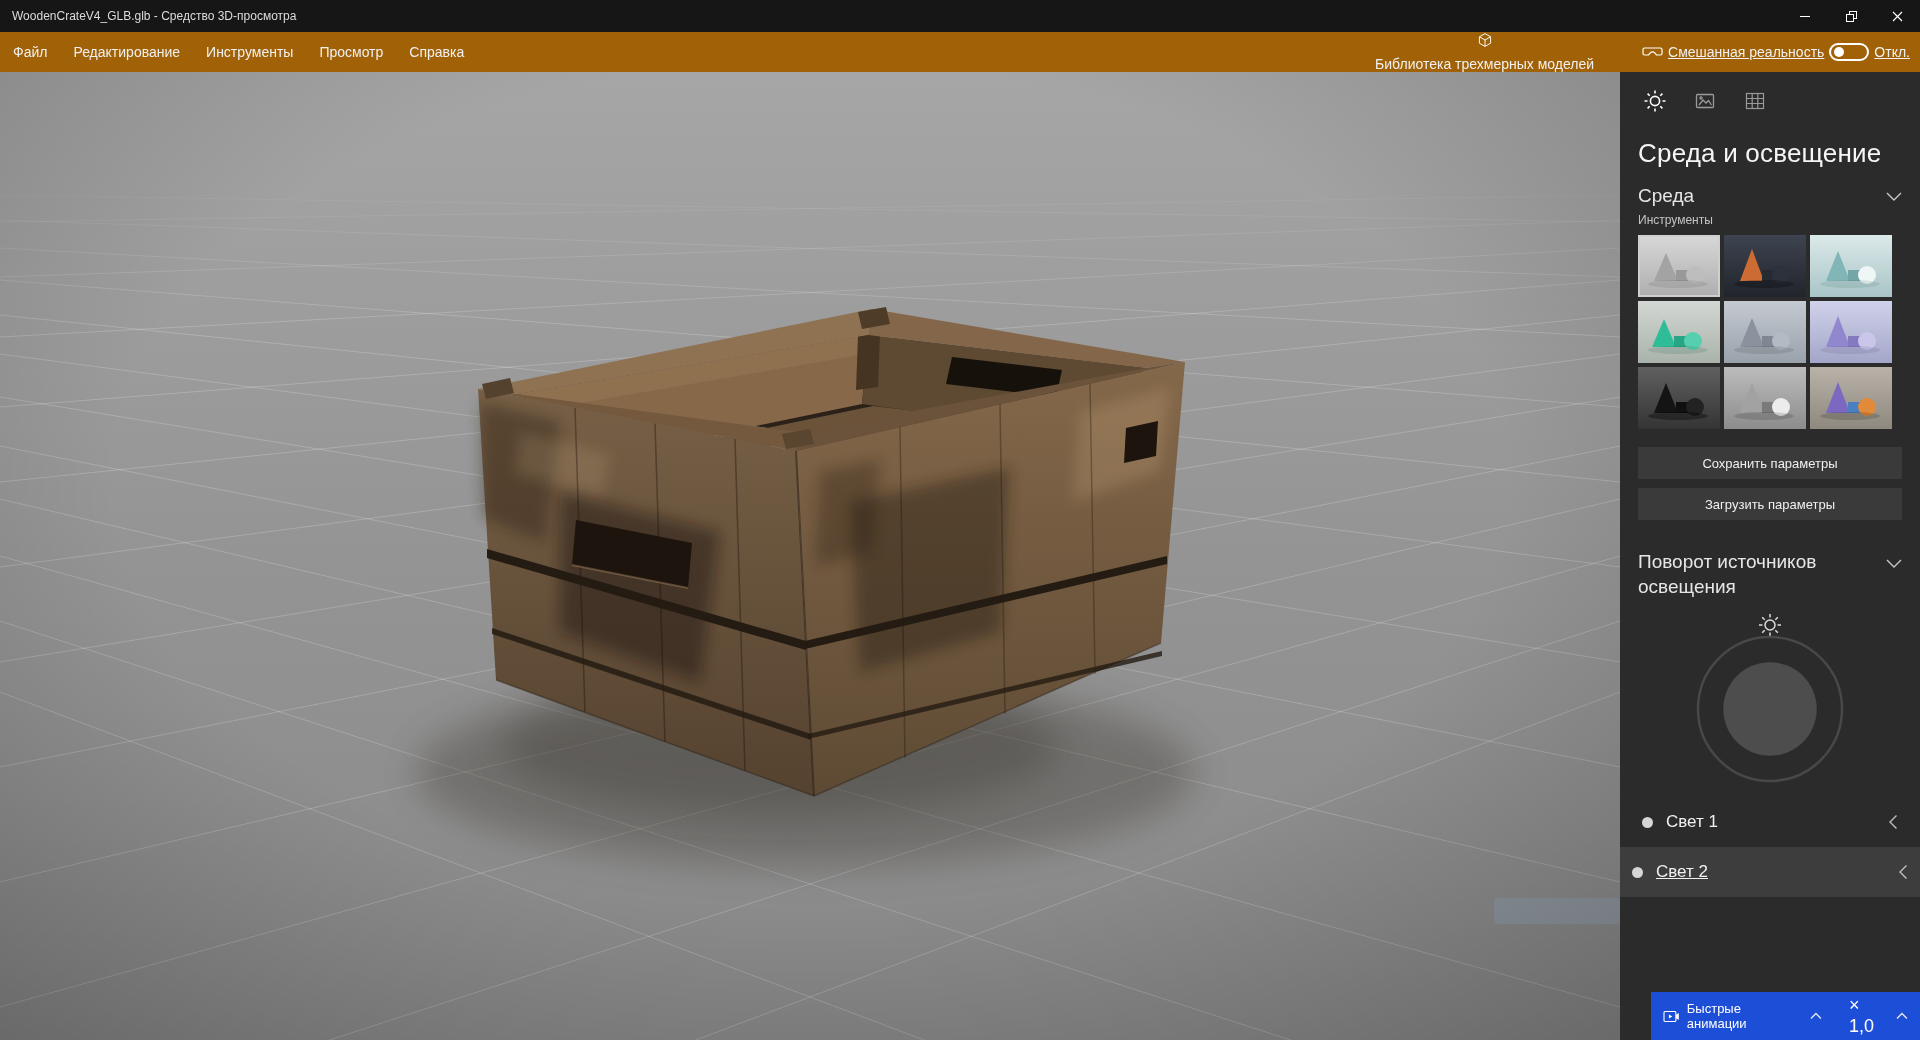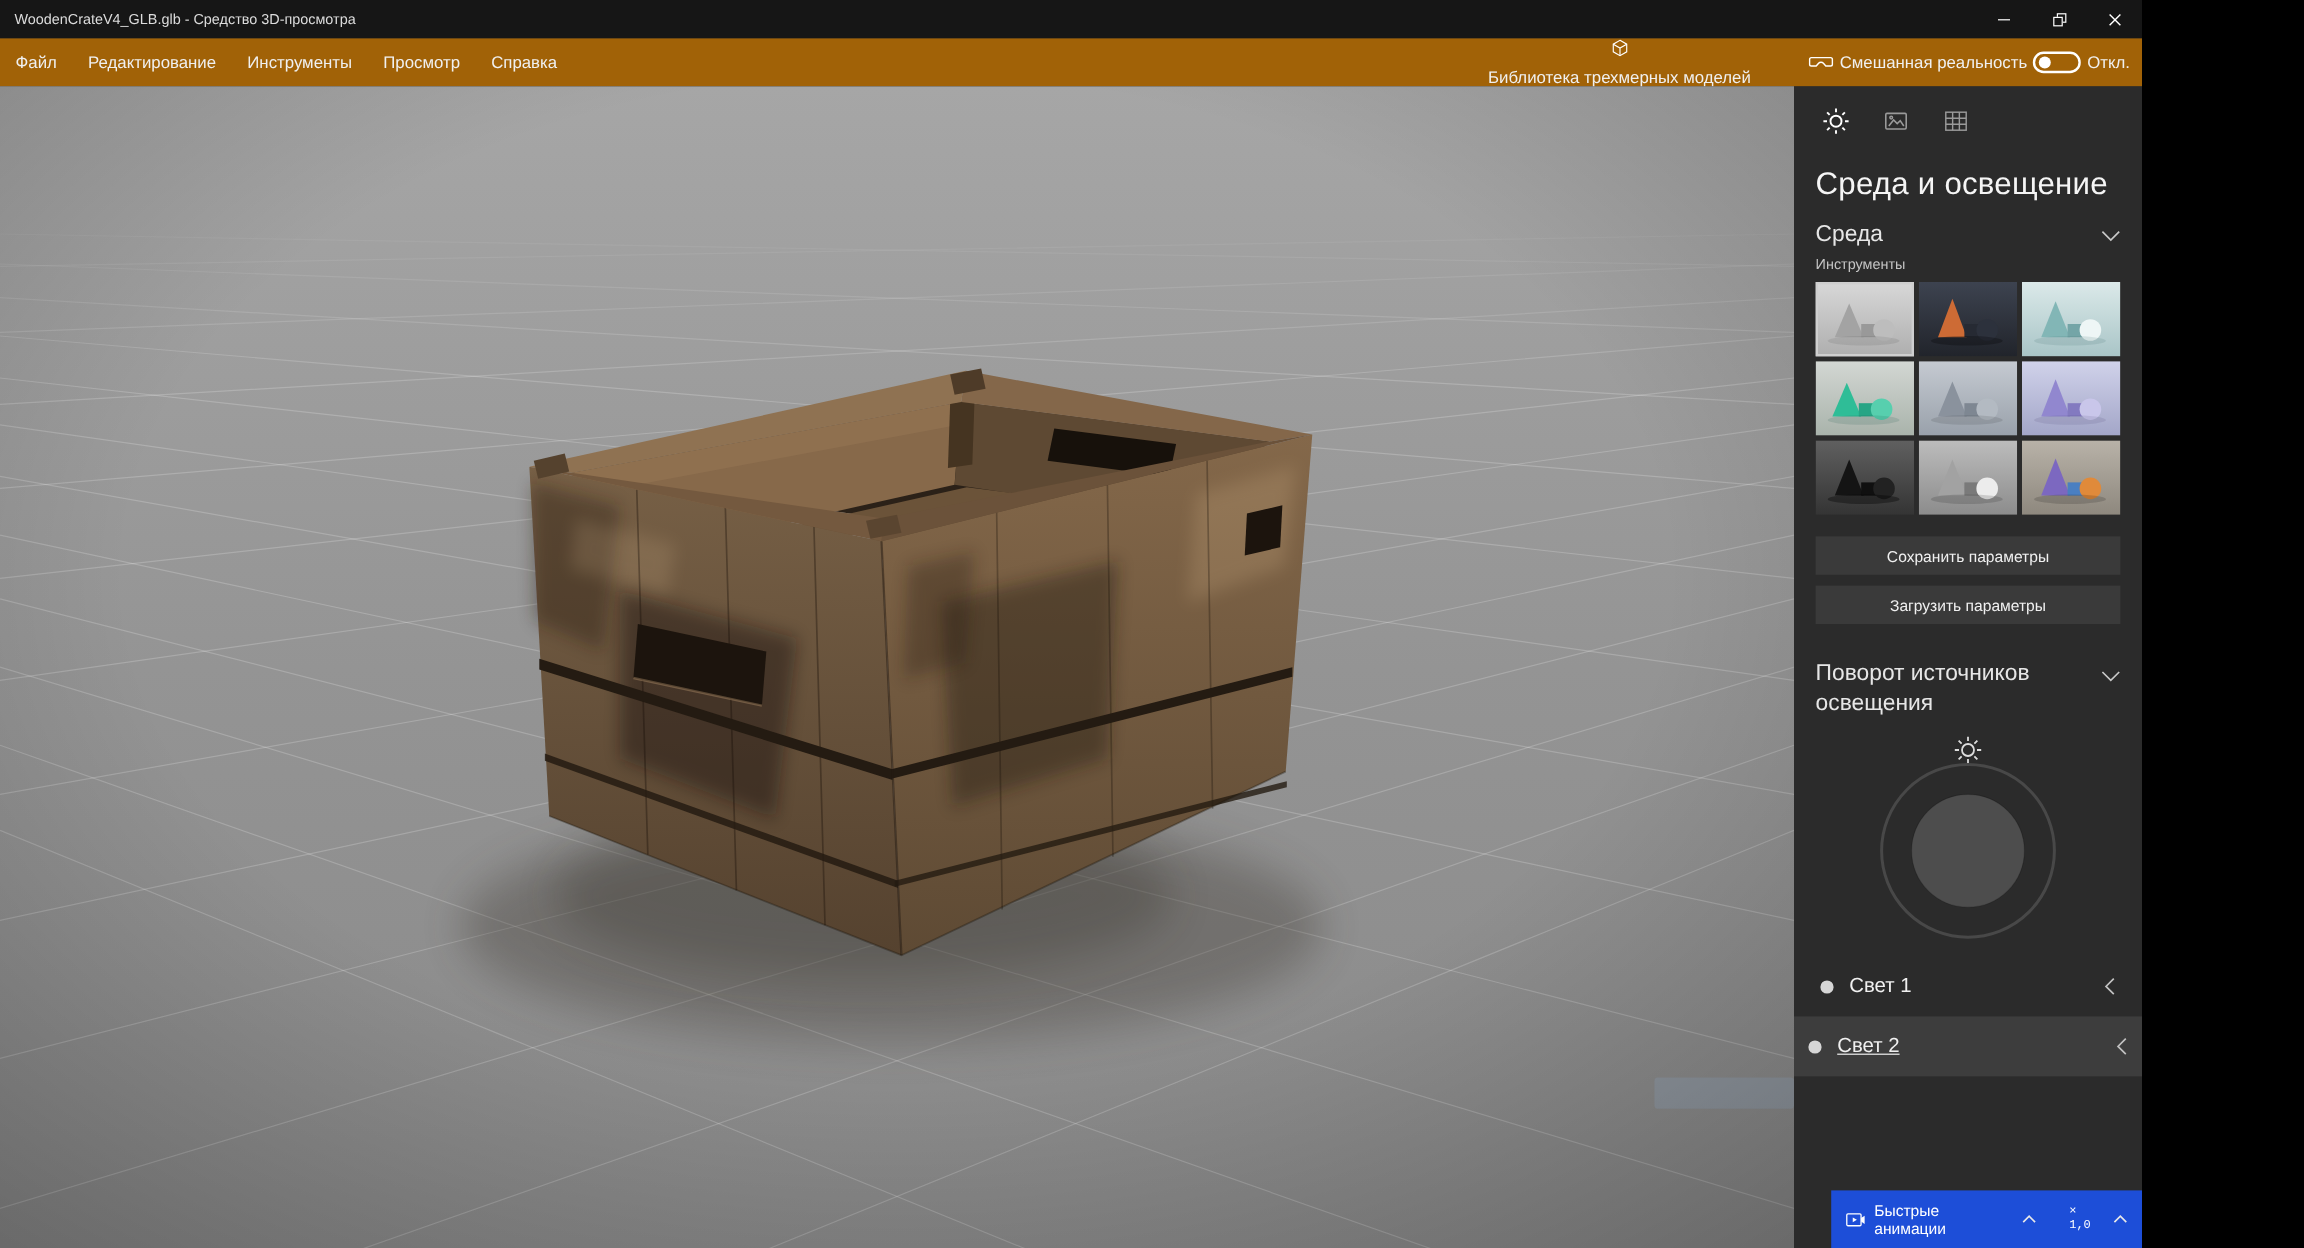--- a/index.html
+++ b/index.html
@@ -1,36 +1,36 @@
 <!DOCTYPE html>
 <html><head>
 <meta charset="utf-8">
 <style>
   * { box-sizing: border-box; margin: 0; padding: 0; }
   html,body { width:1920px; height:1040px; background:#000; overflow:hidden;
               font-family:"Liberation Sans", sans-serif; }
-  .app { width:1785px; height:1040px; position:relative; background:#2b2b2b; display:flex; flex-direction:column;justify-content:space-between; }
+  .app { width:1920px; height:1040px; position:relative; background:#2b2b2b; display:flex; flex-direction:column;justify-content:space-between; }
 
   
   .titlebar { height:32px; background:#161616; display:flex; align-items:center; padding-left:12px; flex:0 0 32px; }
   .titlebar .title { color:#dcdcdc; font-size:12px; }
   .win-controls { margin-left:auto; display:flex; height:100%; }
   .winbtn { width:46px; height:32px; background:transparent; border:none; display:flex; align-items:center; justify-content:center; cursor:default; }
   .min-shape { width:10px; height:1px; background:#fff; display:block; }
   .restore-shape { position:relative; width:11px; height:11px; display:block; }
   .restore-shape .r1 { position:absolute; left:0; bottom:0; width:8px; height:8px; border:1px solid #fff; background:#161616; }
   .restore-shape .r2 { position:absolute; right:0; top:0; width:8px; height:8px; border:1px solid #fff; }
 
   
   .menubar { height:40px; background:#a16207; display:flex; align-items:center; color:#f0f0f0; font-size:14px; flex:0 0 40px; }
   .menu-left { display:flex; height:100%; }
   .menu-item { padding:0 13px; line-height:40px; cursor:default; }
   .menu-right { margin-left:auto; display:flex; align-items:center; padding-right:10px; }
   .menu-lib { display:flex; align-items:center; gap:8px; padding:0 6px; height:40px;flex-direction:column; }
-  .mr-group { display:flex; align-items:center; gap:5px; margin-left:42px; }
+  .mr-group { display:flex; align-items:center; gap:5px; margin-left:42px;text-decoration:underline; }
   .toggle { width:40px; height:18px; border:2px solid #fff; border-radius:10px; position:relative; display:inline-block; }
   .toggle .knob { position:absolute; left:3px; top:2px; width:10px; height:10px; border-radius:50%; background:#fff; }
 
   
   .main { display:flex; flex:1; min-height:0; }
   .viewport { width:1620px; height:968px; position:relative; background:#8f8f8f; }
   .viewport svg { display:block; width:100%; height:100%; }
 
   .right-col { width:300px; display:flex; flex-direction:column; background:#2b2b2b; }
   .sidebar { flex:1; padding:0 18px; color:#e8e8e8; overflow:hidden; }
@@ -59,21 +59,21 @@
 
   .dial-wrap { display:flex; justify-content:center; margin-top:4px; }
 
   .lights { margin-top:10px; }
   .light-row { display:flex; align-items:center; height:50px; font-size:17px; color:#f0f0f0; cursor:default; padding:0 4px; }
   .light-row.hovered { background:#3d3d3d; margin:0 -18px; padding:0 12px;text-decoration:underline; }
   .light-dot { width:11px; height:11px; border-radius:50%; background:#d6d6d6; margin-right:13px; flex:0 0 11px; }
   .light-chev { margin-left:auto; display:flex; }
 
   .bottombar { height:48px; background:#1d4ed8; display:flex; align-items:center; justify-content:flex-end; color:#fff; font-size:13px; padding:0 12px; gap:7px; flex:0 0 48px;margin-left:31px; }
-  .bottombar .speed { font-size:10px; margin-left:20px;font-family:Liberation Mono, monospace; }
+  .bottombar .speed { font-size:18px; margin-left:20px; }
   .bottombar .label { cursor:default; }
 
   .icon-svg { display:block; }
 </style>
 </head>
 <body>
 
 <div class="app">
 
   <div class="titlebar">

